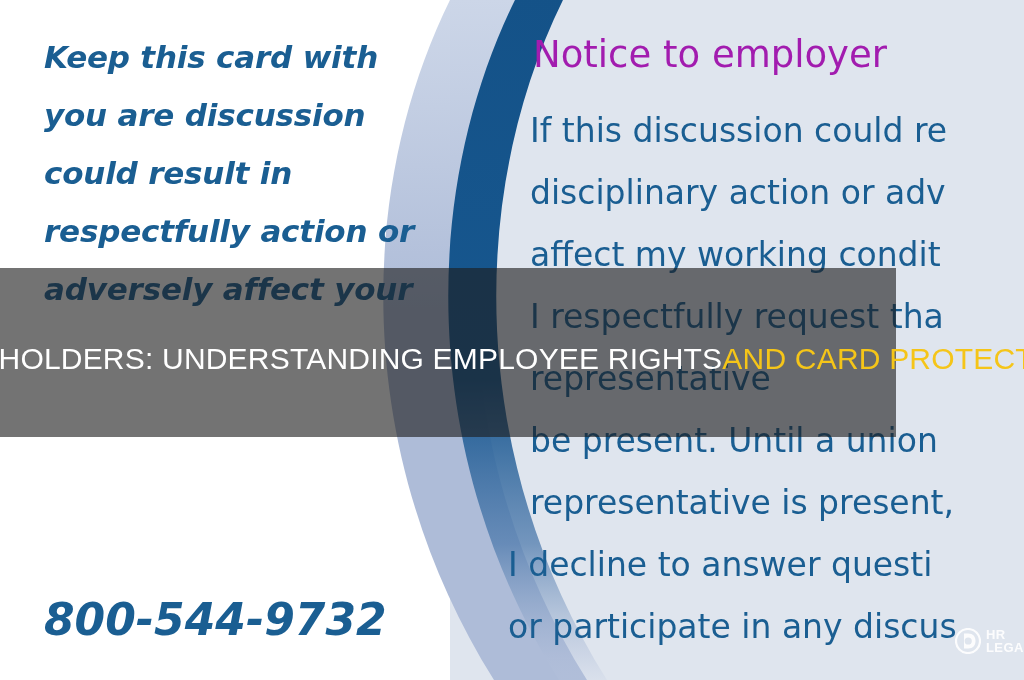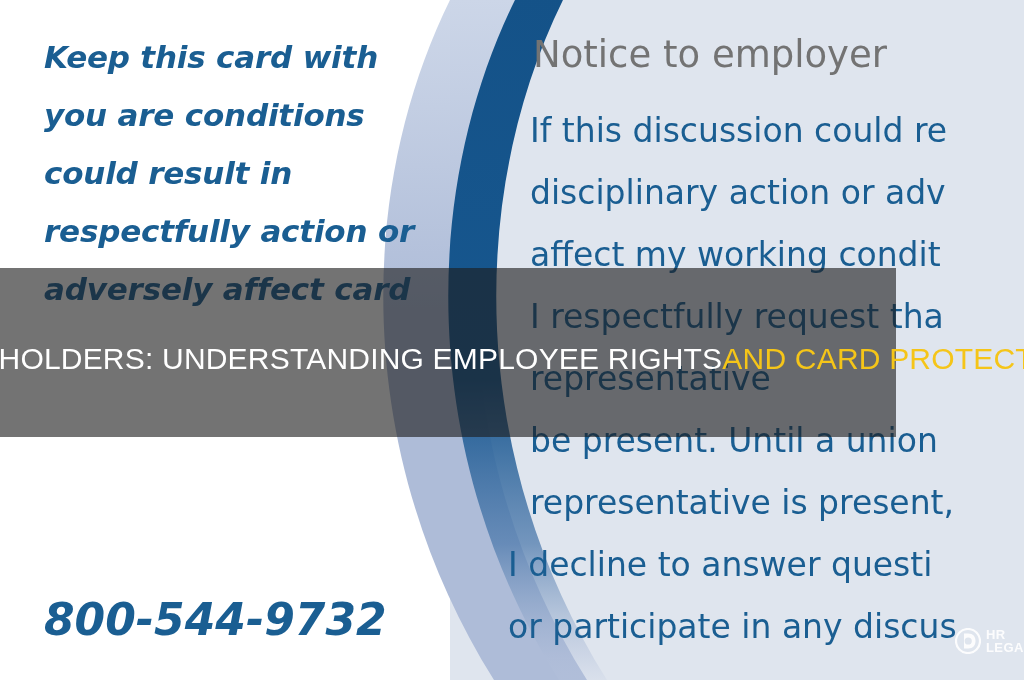--- a/index.html
+++ b/index.html
@@ -69,21 +69,21 @@
   }
 
   
   .right-title {
     position: absolute;
     left: 533px;
     top: 33px;
     font-family: "DejaVu Sans", sans-serif;
     font-weight: 400;
     font-size: 37px;
-    color: #737373;
+    color: #a21caf;
     white-space: nowrap;
   }
   .right-body {
     position: absolute;
     left: 508px;
     top: 100px;
     width: 560px;
     font-family: "DejaVu Sans", sans-serif;
     font-weight: 400;
     font-size: 33px;
@@ -172,24 +172,24 @@
 
       <path d="M 533 -10 C 430 190, 430 470, 585 700 L 1034 700 L 1034 -10 Z" fill="#dfe5ee"></path>
 
       <path d="M 455 -10 C 352 190, 352 470, 507 700 L 600 700 C 445 470, 445 190, 548 -10 Z" fill="url(#lightFade)"></path>
 
       <path d="M 520 -10 C 417 190, 417 470, 572 700 L 620 700 C 465 470, 465 190, 568 -10 Z" fill="url(#darkFade)"></path>
     </svg>
 
     <div class="left-text">
       <span class="ln">Keep this card with</span>
-      <span class="ln">you are conditions</span>
+      <span class="ln">you are discussion</span>
       <span class="ln">could result in</span>
       <span class="ln">respectfully action or</span>
-      <span class="ln">adversely affect card</span>
+      <span class="ln">adversely affect your</span>
     </div>
 
     <div class="left-phone">800-544-9732</div>
 
     <div class="right-title">Notice to employer</div>
 
     <div class="right-body">
       <span class="ln ind">If this discussion could re</span>
       <span class="ln ind">disciplinary action or adv</span>
       <span class="ln ind">affect my working condit</span>

